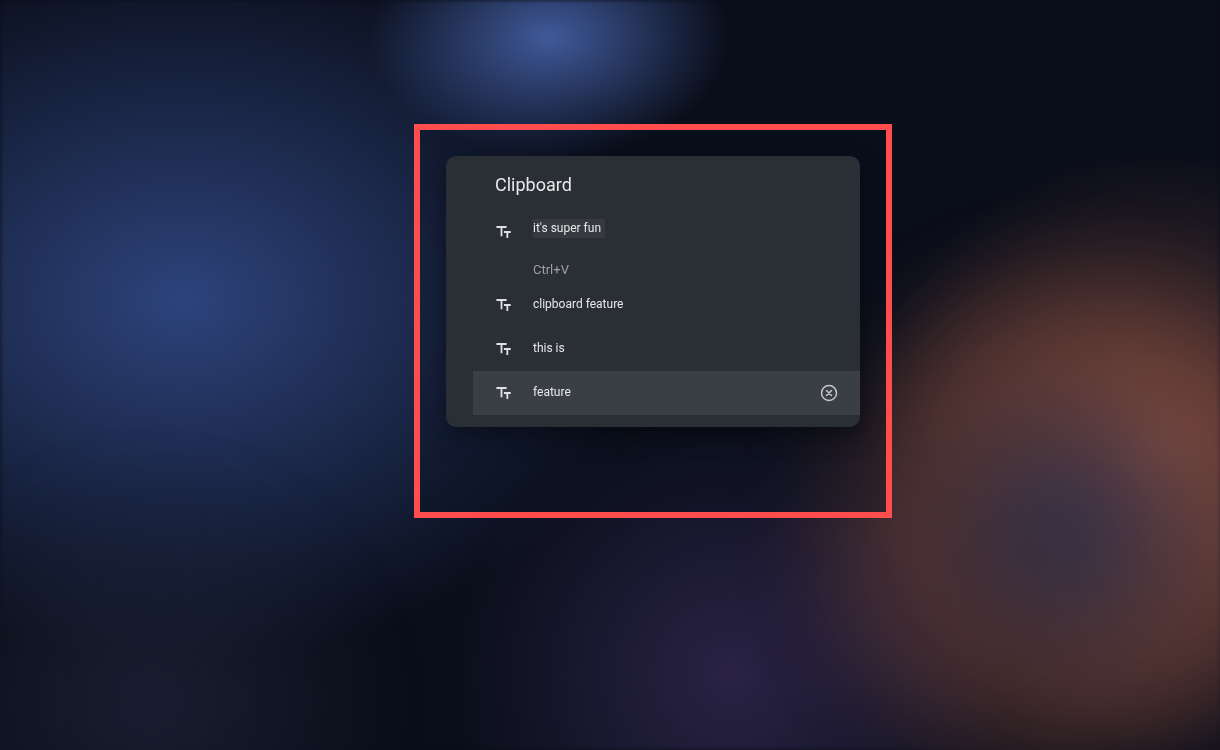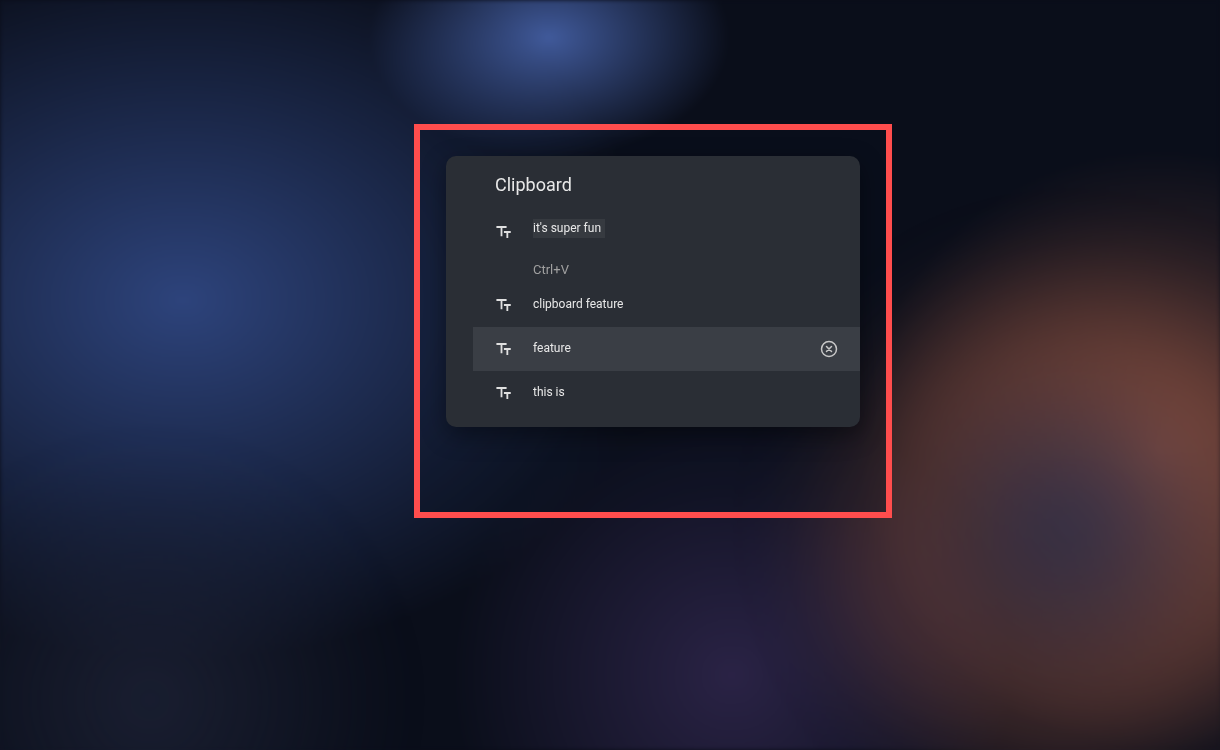--- a/index.html
+++ b/index.html
@@ -184,39 +184,39 @@
     <div class="clip-item">
       <span class="text-icon">
         <svg viewBox="0 0 24 24" fill="none">
           <path d="M4 6 L14 6 M9 6 L9 16 M13 12 L19 12 M16 12 L16 18" stroke="#e0e0e0" stroke-width="2.2" stroke-linecap="square"></path>
         </svg>
       </span>
       <span class="clip-text">clipboard feature</span>
     </div>
 
 
+    <div class="clip-item">
+      <span class="text-icon">
+        <svg viewBox="0 0 24 24" fill="none">
+          <path d="M4 6 L14 6 M9 6 L9 16 M13 12 L19 12 M16 12 L16 18" stroke="#e0e0e0" stroke-width="2.2" stroke-linecap="square"></path>
+        </svg>
+      </span>
+      <span class="clip-text">this is</span>
+    </div>
+
     <div class="clip-item hovered">
       <span class="text-icon">
         <svg viewBox="0 0 24 24" fill="none">
           <path d="M4 6 L14 6 M9 6 L9 16 M13 12 L19 12 M16 12 L16 18" stroke="#e0e0e0" stroke-width="2.2" stroke-linecap="square"></path>
         </svg>
       </span>
       <span class="clip-text">feature</span>
       <span style="flex:1"></span>
       <span class="close-btn">
         <svg viewBox="0 0 24 24" fill="none">
           <circle cx="12" cy="12" r="9" stroke="#c8c8c8" stroke-width="1.8"></circle>
           <path d="M9 9 L15 15 M15 9 L9 15" stroke="#c8c8c8" stroke-width="1.8" stroke-linecap="round"></path>
         </svg>
       </span>
     </div>
 
-    <div class="clip-item">
-      <span class="text-icon">
-        <svg viewBox="0 0 24 24" fill="none">
-          <path d="M4 6 L14 6 M9 6 L9 16 M13 12 L19 12 M16 12 L16 18" stroke="#e0e0e0" stroke-width="2.2" stroke-linecap="square"></path>
-        </svg>
-      </span>
-      <span class="clip-text">this is</span>
-    </div>
-
   </div>
 </div>
 
 </body></html>

